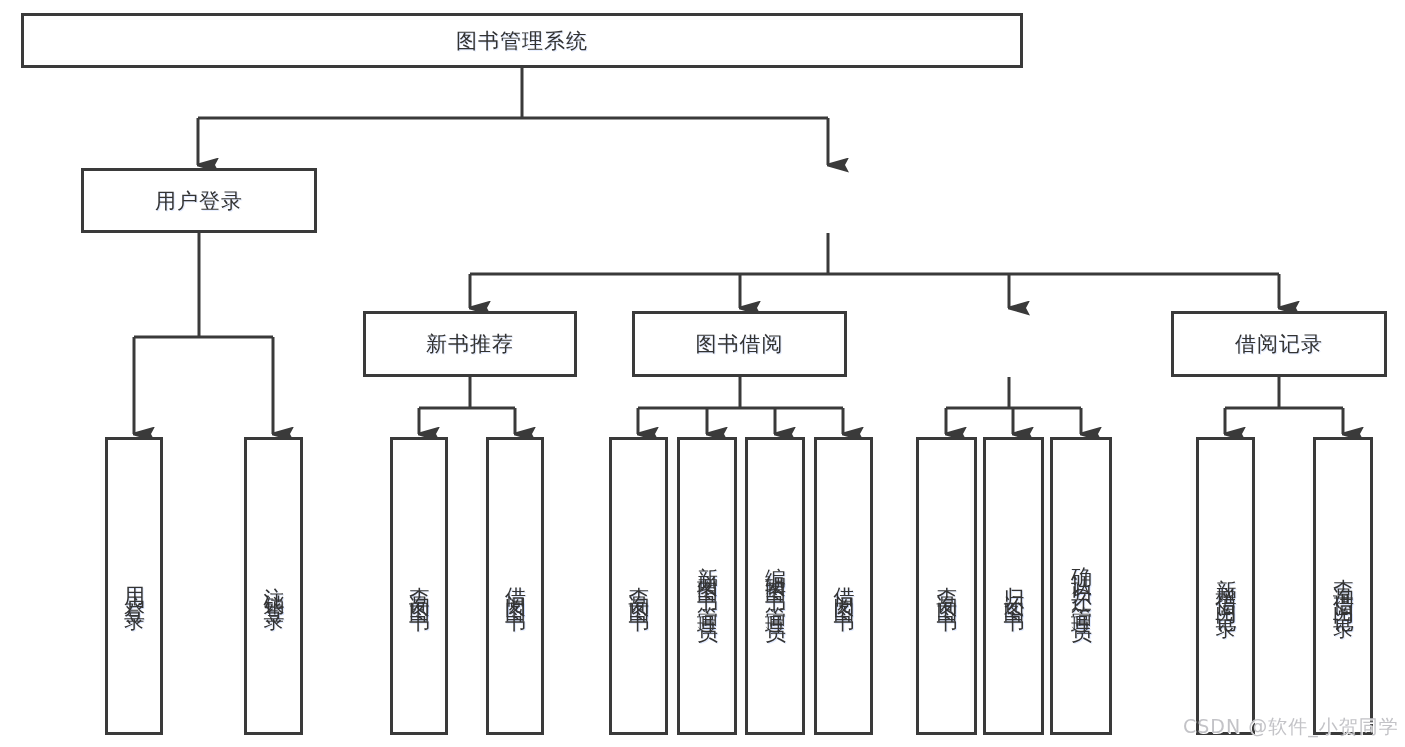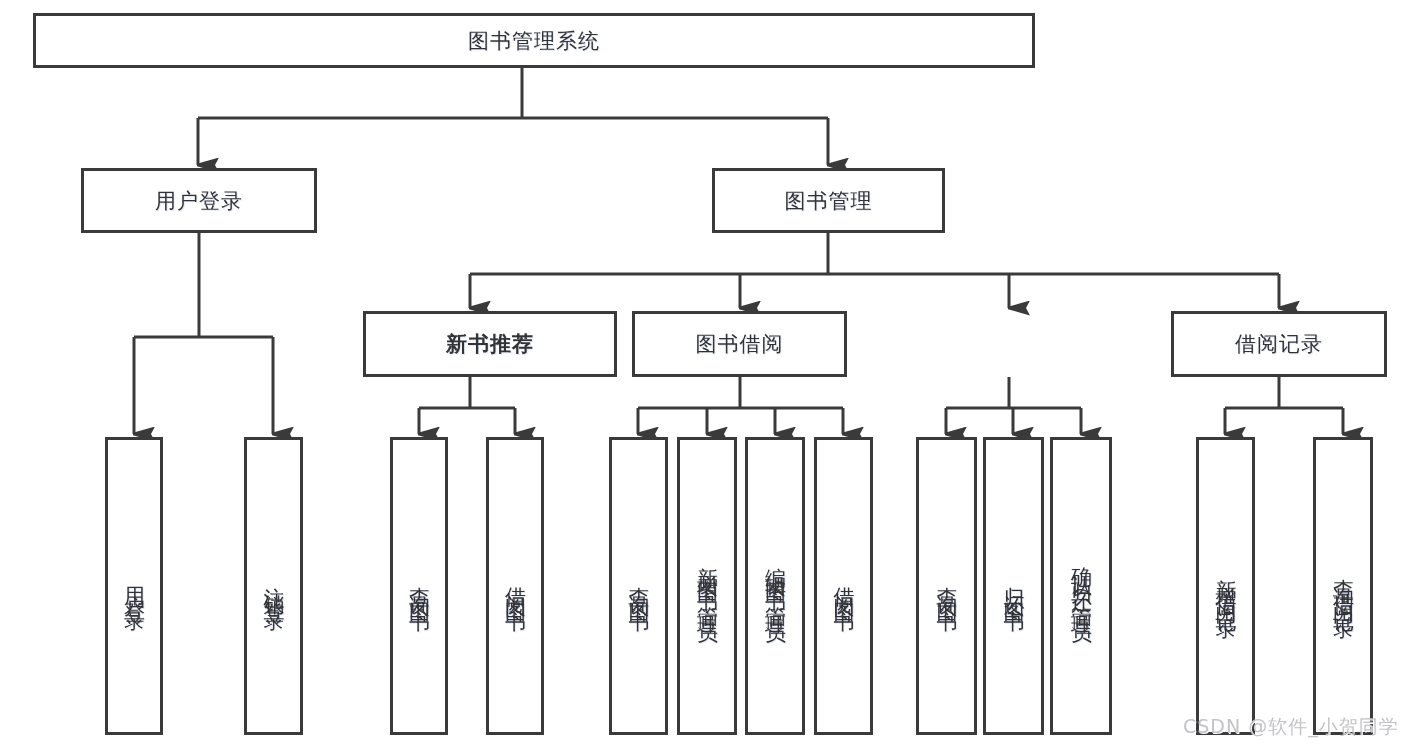--- a/index.html
+++ b/index.html
@@ -100,26 +100,25 @@
       <line x1="946" y1="408" x2="946" y2="434" marker-end="url(#arrow)"></line>
       <line x1="1013" y1="408" x2="1013" y2="434" marker-end="url(#arrow)"></line>
       <line x1="1081" y1="408" x2="1081" y2="434" marker-end="url(#arrow)"></line>
 
       <path d="M1279,377 V408 M1225,408 H1343"></path>
       <line x1="1225" y1="408" x2="1225" y2="434" marker-end="url(#arrow)"></line>
       <line x1="1343" y1="408" x2="1343" y2="434" marker-end="url(#arrow)"></line>
     </g>
   </svg>
 
-  <div class="node root" style="left:21px; top:13px; width:1002px; height:55px;margin-left:12px;">图书管理系统</div>
+  <div class="node root" style="left:21px; top:13px; width:1002px; height:55px;">图书管理系统</div>
 
   <div class="node lvl" style="left:81px; top:168px; width:236px; height:65px;">用户登录</div>
-  <div class="node lvl" style="left:712px; top:168px; width:233px; height:65px;">图书管理</div>
 
-  <div class="node lvl" style="left:363px; top:311px; width:254px; height:66px;font-weight:bold;">新书推荐</div>
+  <div class="node lvl" style="left:363px; top:311px; width:214px; height:66px;">新书推荐</div>
   <div class="node lvl" style="left:632px; top:311px; width:215px; height:66px;text-align:right;">图书借阅</div>
   <div class="node lvl" style="left:1171px; top:311px; width:216px; height:66px;">借阅记录</div>
 
   <div class="vnode" style="left:105px; top:437px; width:58px; height:298px;">用户登录</div>
   <div class="vnode" style="left:244px; top:437px; width:59px; height:298px;">注销登录</div>
 
   <div class="vnode" style="left:390px; top:437px; width:58px; height:298px;">查询图书</div>
   <div class="vnode" style="left:486px; top:437px; width:58px; height:298px;">借阅图书</div>
 
   <div class="vnode" style="left:609px; top:437px; width:59px; height:298px;">查询图书</div>

